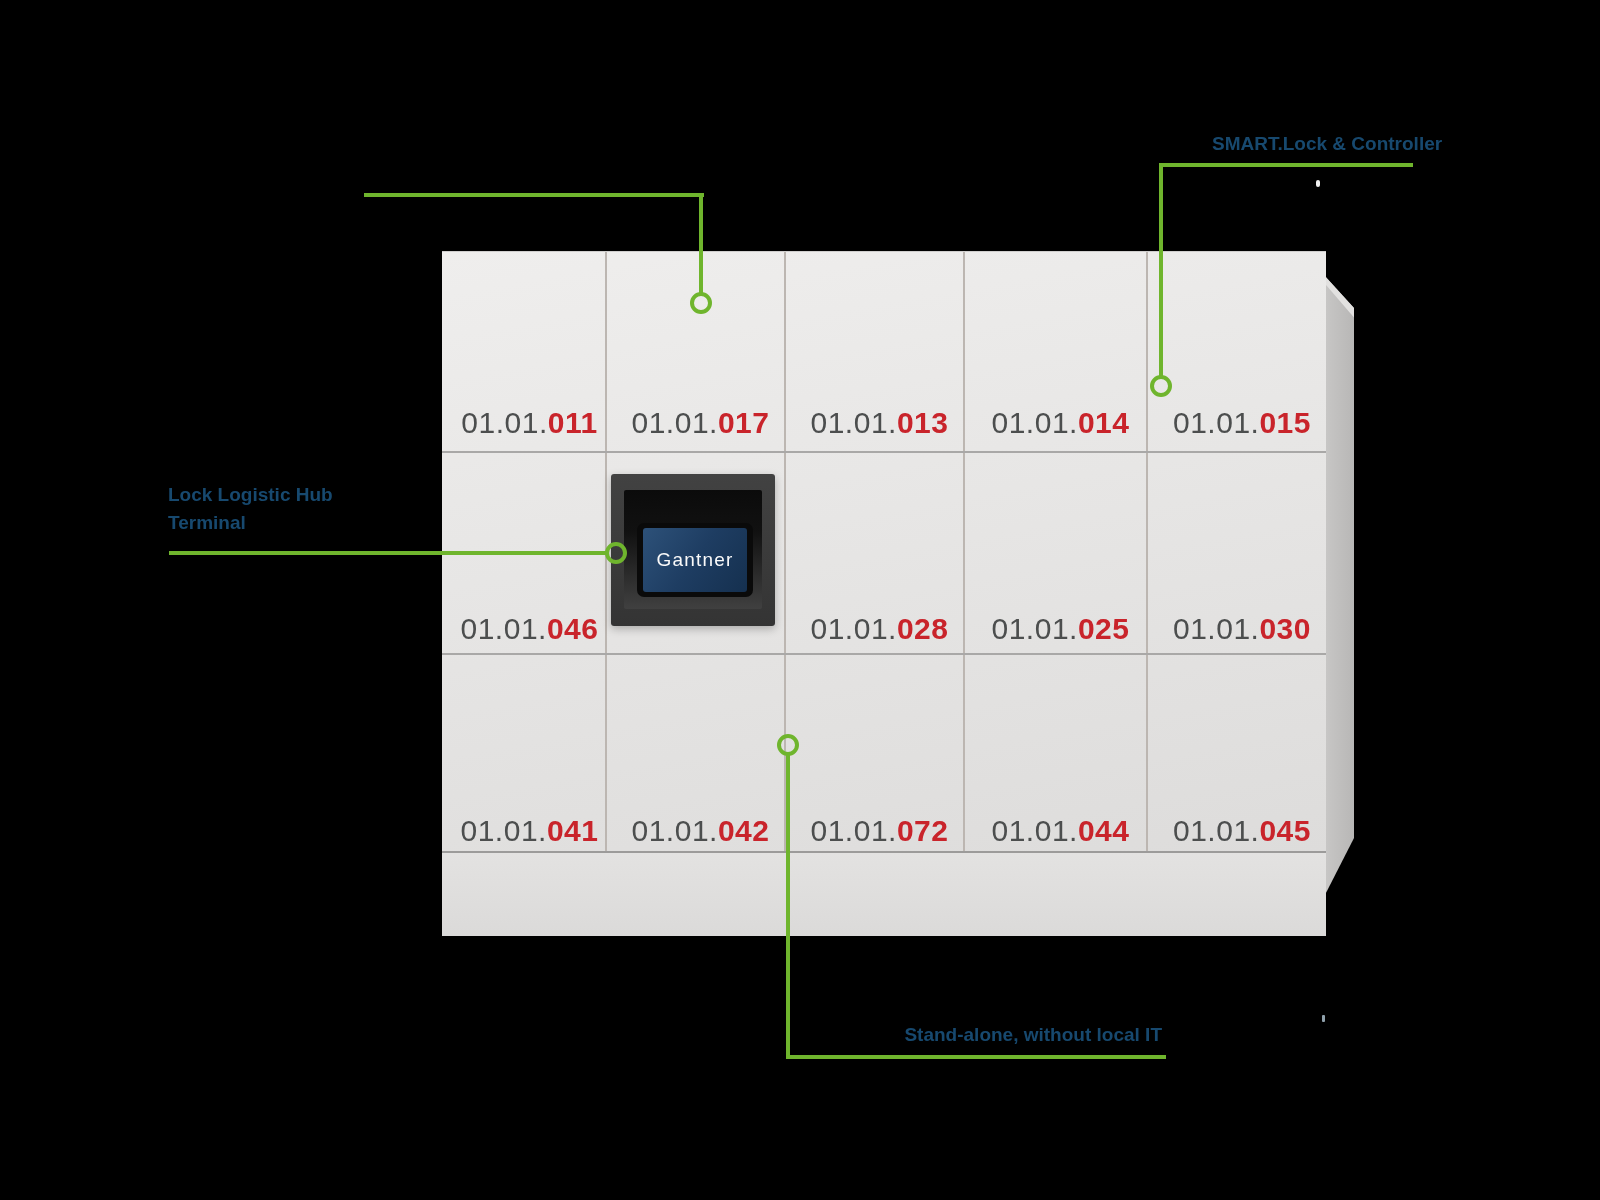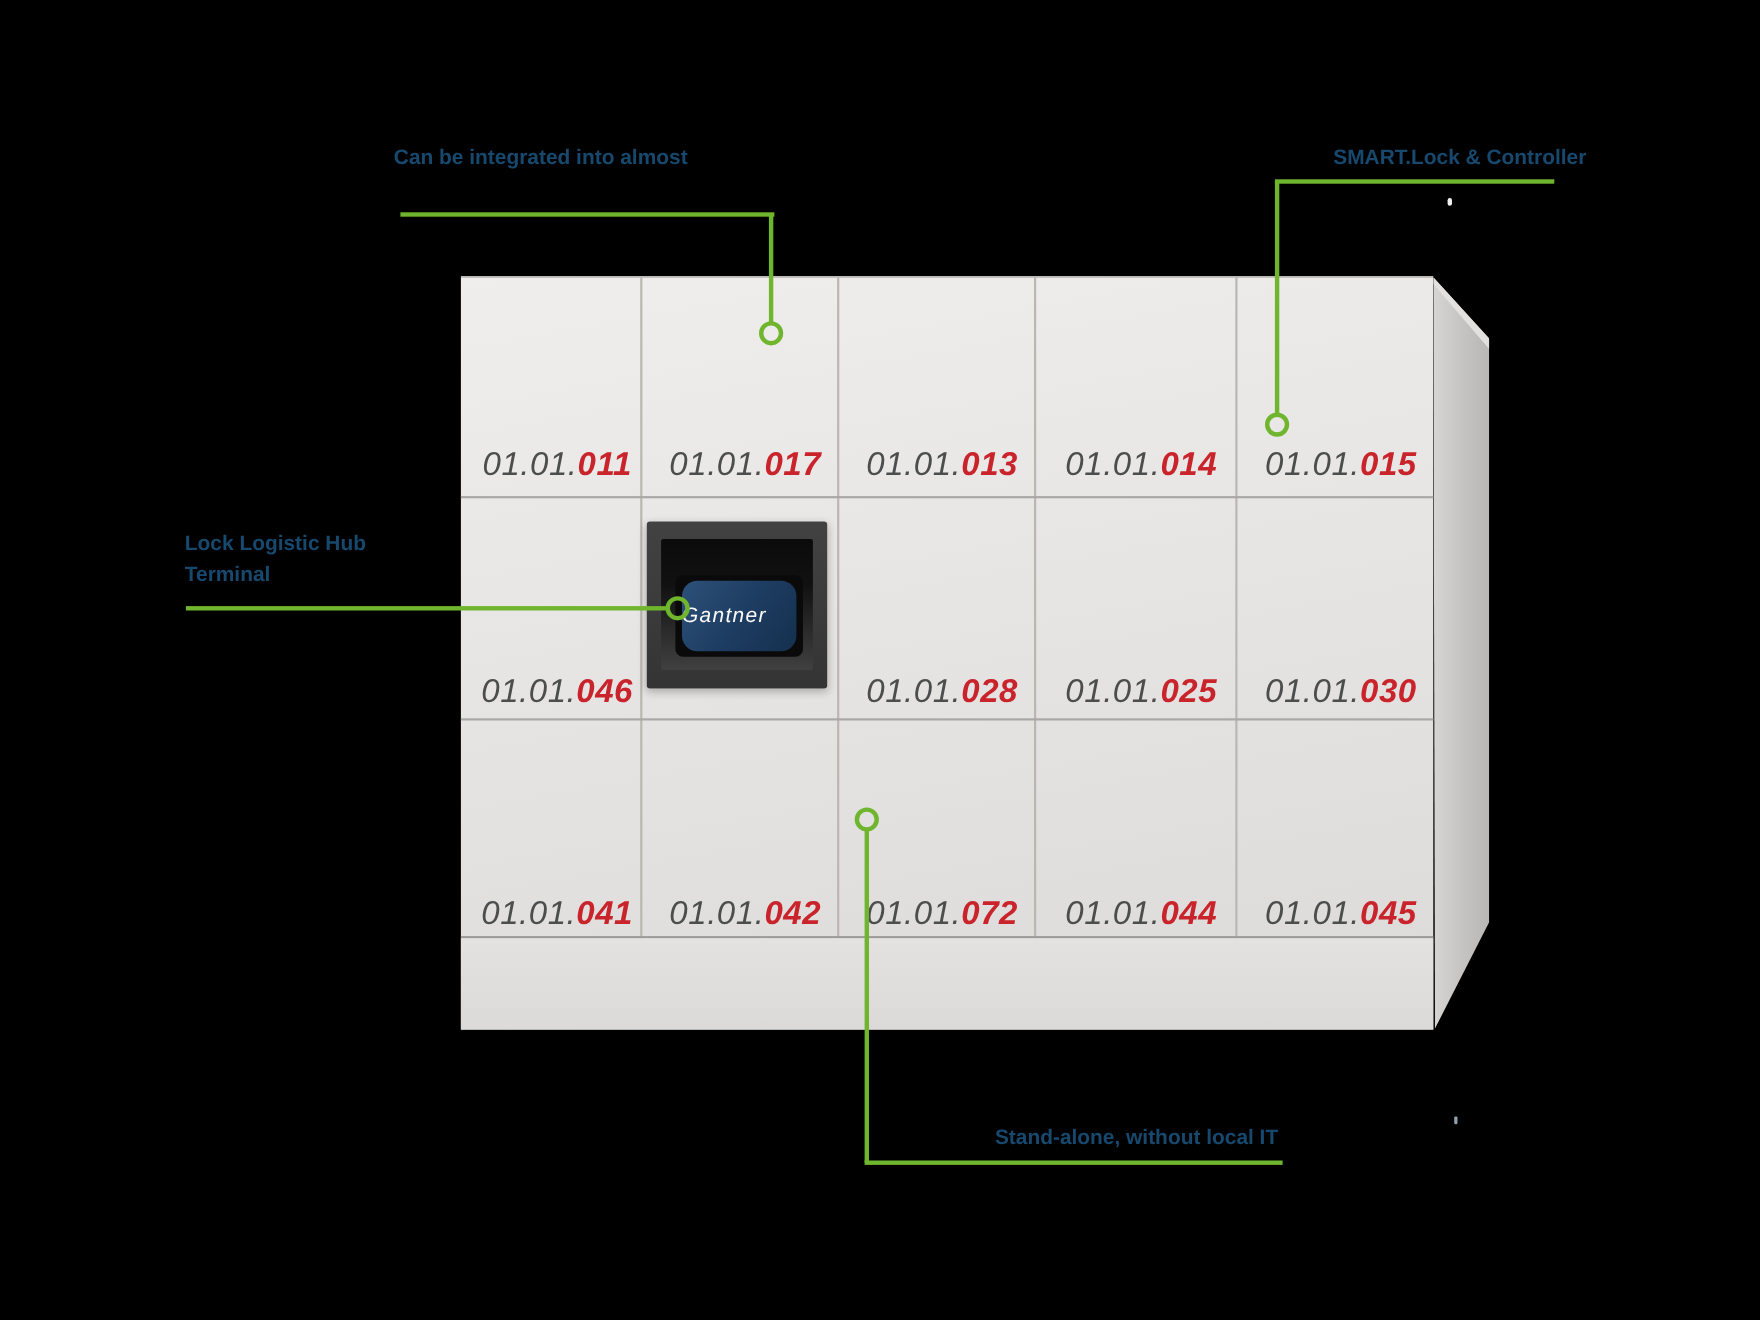--- a/index.html
+++ b/index.html
@@ -12,24 +12,23 @@
     position:absolute;left:1303px;top:252px;width:51px;height:683px;
     background:linear-gradient(to right,#d6d5d4 0%,#c4c3c2 55%,#b8b7b6 100%);
     clip-path:polygon(0% 0%,100% 8.2%,100% 85.8%,3% 100%);
   }
   .cab-side-bevel{
     position:absolute;left:1303px;top:252px;width:51px;height:683px;
     background:#e2e1e0;
     clip-path:polygon(0% 0%,100% 8.2%,100% 9.6%,0% 0.9%);
   }
   .cab-front{
-    position:absolute;left:419px;top:251px;width:884px;height:684px;
+    position:absolute;left:442px;top:251px;width:884px;height:684px;
     background:linear-gradient(170deg,#efeeed 0%,#e6e5e4 45%,#dbdad9 100%);
     border-top:1px solid #cfcecd;
-    font-style:italic;
   }
   .vdiv{position:absolute;top:0;width:2px;height:601px;background:#bcb6b1;}
   .hdiv{position:absolute;left:0;width:884px;height:2px;background:#a9a8a7;}
   .cab-base{
     position:absolute;left:0;top:601px;width:884px;height:83px;
     background:linear-gradient(180deg,#e3e2e1 0%,#dbdad9 100%);
   }
   .num{
     position:absolute;height:36px;line-height:36px;text-align:center;
     font-size:30px;letter-spacing:0.5px;white-space:nowrap;
@@ -44,23 +43,23 @@
   }
   .terminal .recess{
     position:absolute;left:13px;top:16px;width:138px;height:119px;border-radius:2px;
     background:linear-gradient(180deg,#0b0b0b 0%,#111 35%,#404040 100%);
   }
   .terminal .screen-frame{
     position:absolute;left:26px;top:49px;width:116px;height:74px;
     background:#0a0a0a;border-radius:7px;
   }
   .terminal .screen{
-    position:absolute;left:32px;top:54px;width:104px;height:64px;border-radius:14px;
+    position:absolute;left:32px;top:54px;width:104px;height:64px;border-radius:3px;
     background:linear-gradient(125deg,#2d5179 0%,#1e3d62 50%,#15304f 100%);
-    display:flex;align-items:center;
+    display:flex;align-items:center;justify-content:center;
   }
   .terminal .brand{
     color:#fafafa;font-size:19px;font-weight:500;letter-spacing:1.2px;
   }
   
   .co-label{
     position:absolute;color:var(--label_blue,#17496f);
     font-size:19px;line-height:28px;font-weight:700;z-index:6;
   }
   .gline{position:absolute;background:var(--accent_green,#6fb52d);z-index:5;}
@@ -109,21 +108,20 @@
     <div class="terminal">
       <div class="recess"></div>
       <div class="screen-frame"></div>
       <div class="screen">
         <span class="brand">Gantner</span>
       </div>
     </div>
   </div>
 
   <div class="co-label" style="left:358px;top:130px;width:320px;text-align:left">
-    <div>Can be integrated into almost</div>
   </div>
   <div class="gline" style="left:364px;top:193px;width:340px;height:4px"></div>
   <div class="gline" style="left:699px;top:195px;width:4px;height:99px"></div>
   <div class="gcircle" style="left:690px;top:292px"></div>
 
   <div class="co-label" style="left:1212px;top:130px;width:262px;text-align:left">SMART.Lock &amp; Controller</div>
   <div class="gline" style="left:1159px;top:163px;width:254px;height:4px"></div>
   <div class="gline" style="left:1159px;top:165px;width:4px;height:212px"></div>
   <div class="gcircle" style="left:1150px;top:375px"></div>
 

